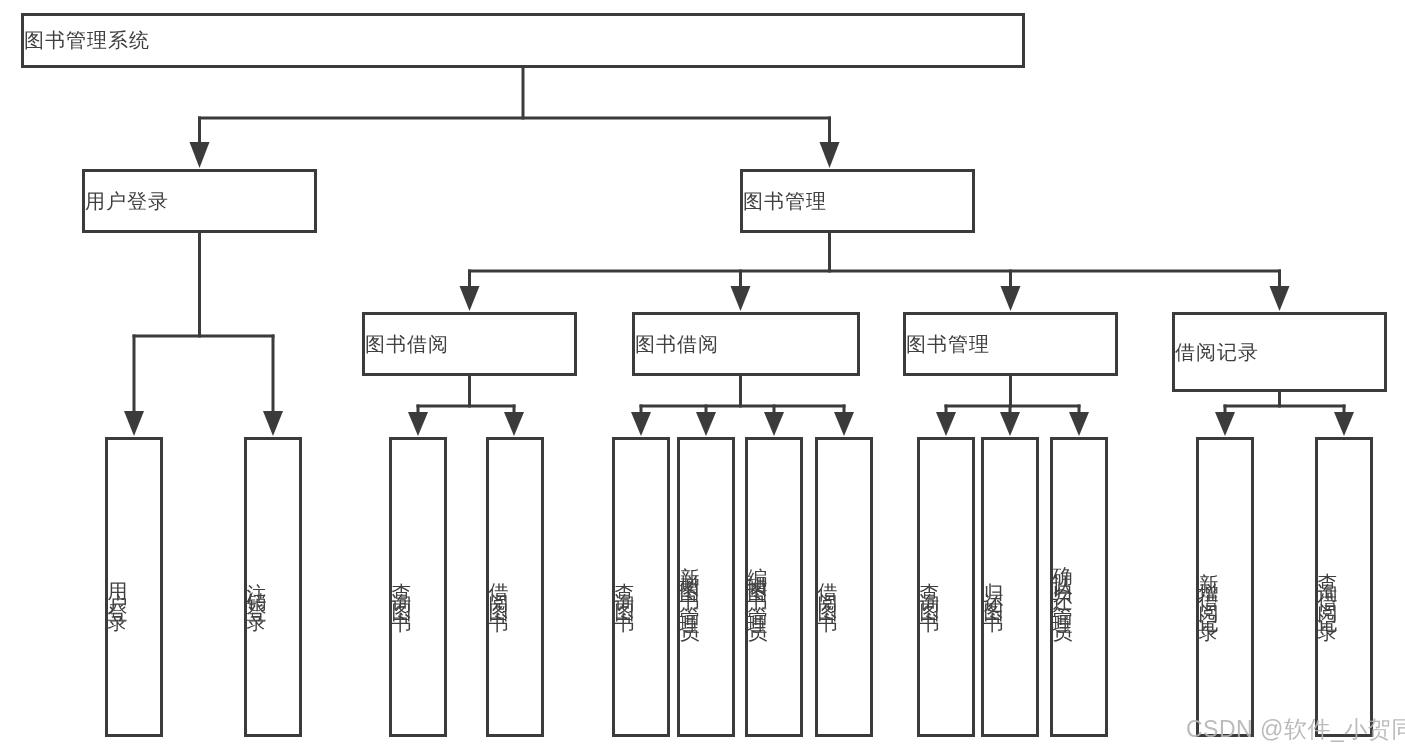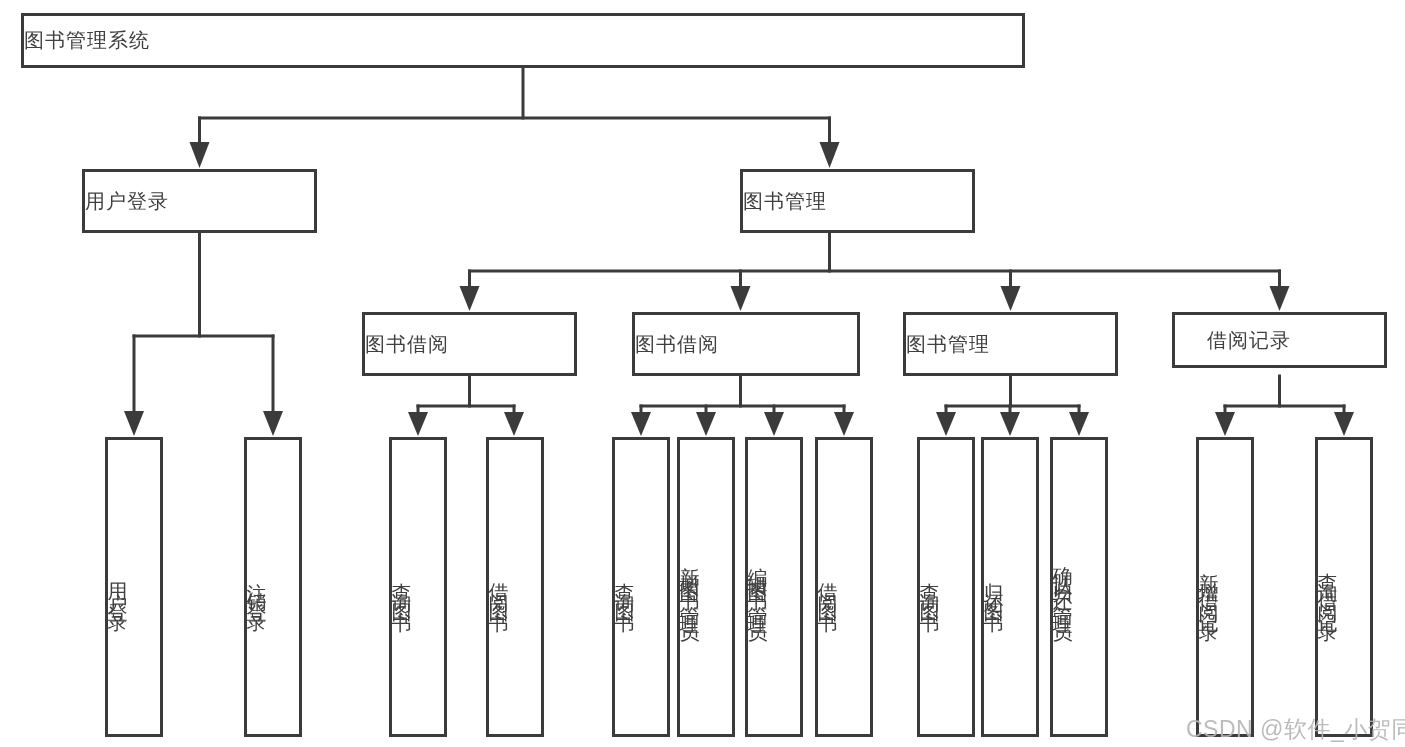--- a/index.html
+++ b/index.html
@@ -21,21 +21,21 @@
   .vbox.long span { letter-spacing:8px; }
   
   .n-root   { left:21px;  top:13px;  width:1004px; height:55px; }
   
   .n-l2a    { left:82px;  top:169px; width:235px; height:64px; }
   .n-l2b    { left:740px; top:169px; width:235px; height:64px; }
   
   .n-l3a    { left:362px;  top:312px; width:215px; height:64px; }
   .n-l3b    { left:632px;  top:312px; width:228px; height:64px; }
   .n-l3c    { left:903px;  top:312px; width:215px; height:64px; }
-  .n-l3d    { left:1172px; top:312px; width:215px; height:56px;padding-left:32px; }
+  .n-l3d    { left:1172px; top:312px; width:215px; height:80px; }
   
   .leaf { top:437px; width:58px; height:300px; }
   .n-g1a { left:105px; }  .n-g1b { left:244px; }
   .n-g2a { left:389px; }  .n-g2b { left:486px; }
   .n-g3a { left:612px; }  .n-g3b { left:677px; } .n-g3c { left:745px; } .n-g3d { left:815px; }
   .n-g4a { left:917px; }  .n-g4b { left:981px; } .n-g4c { left:1050px; }
   .n-g5a { left:1196px; } .n-g5b { left:1315px; }
   .watermark {
     position:absolute; left:1186px; top:714px; width:219px;
     font-size:23px; color:#b4b4b4; opacity:0.9; letter-spacing:0.5px;

